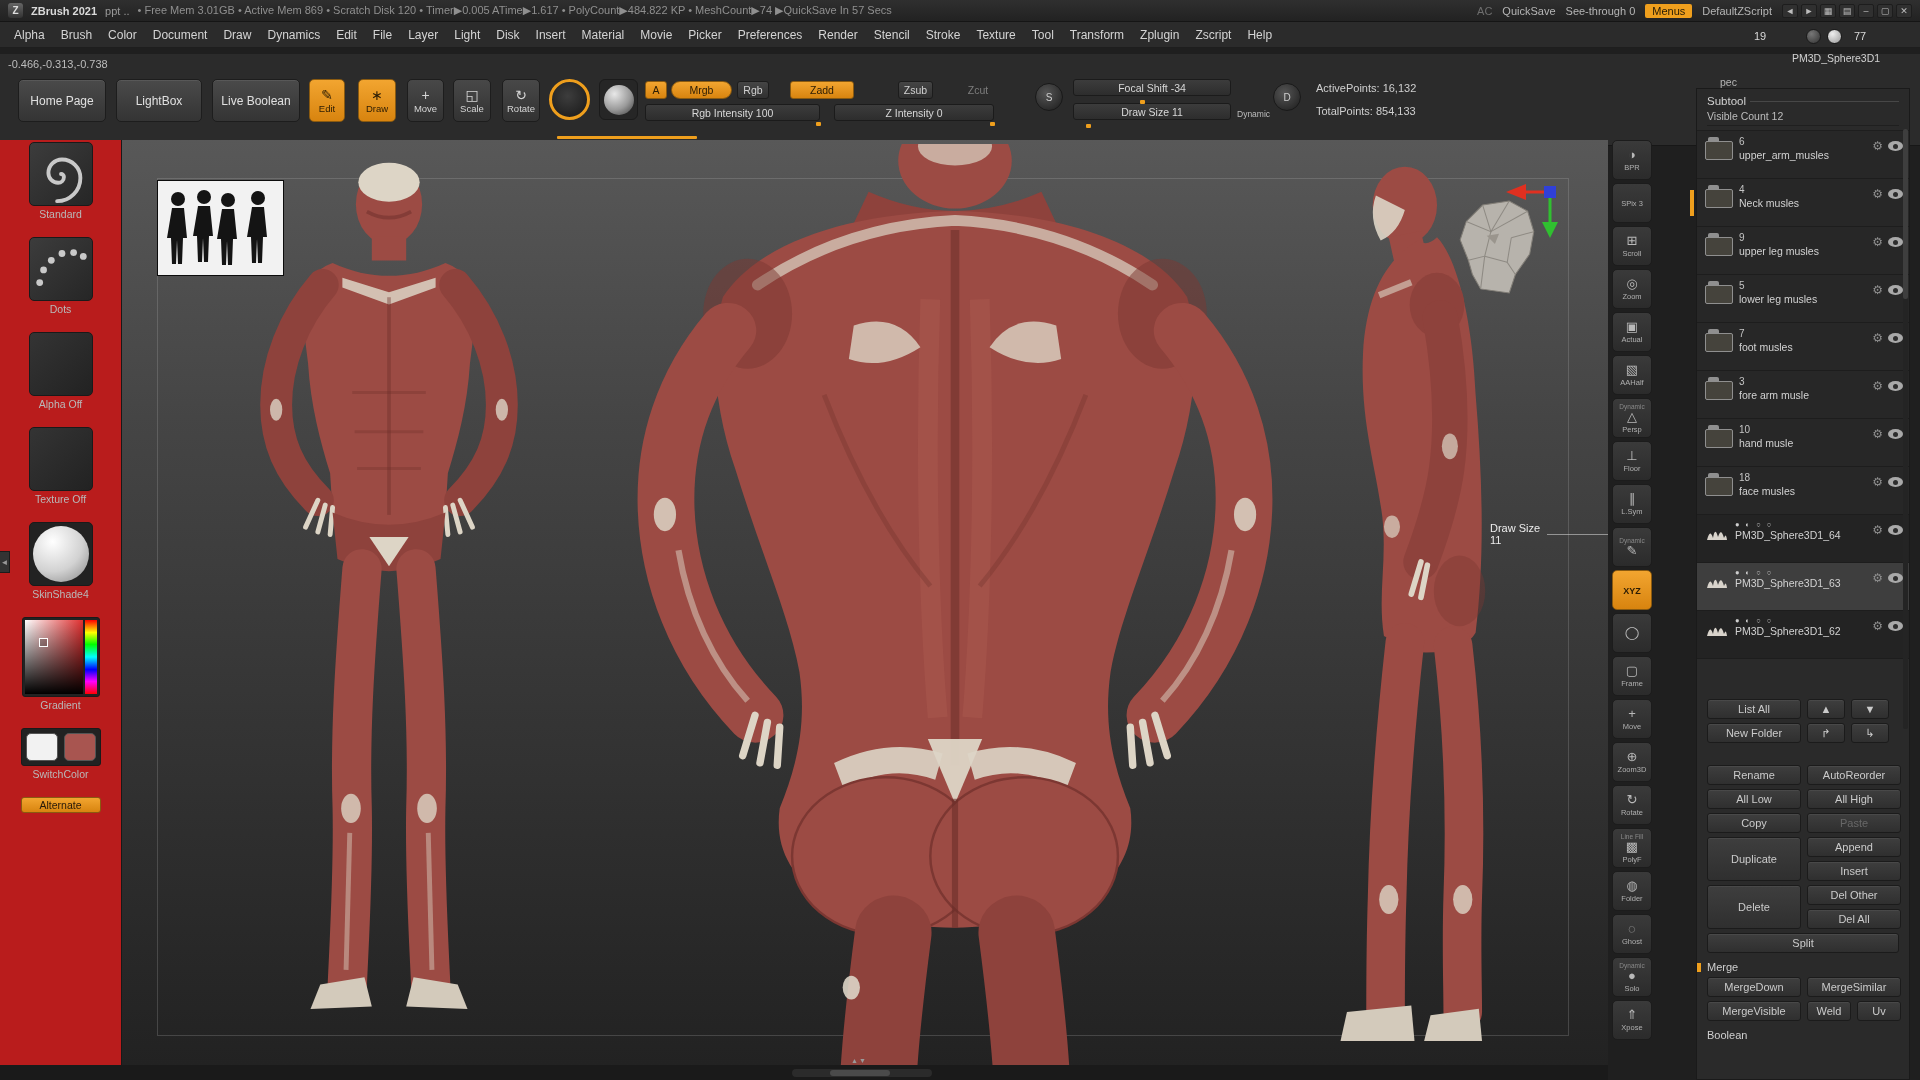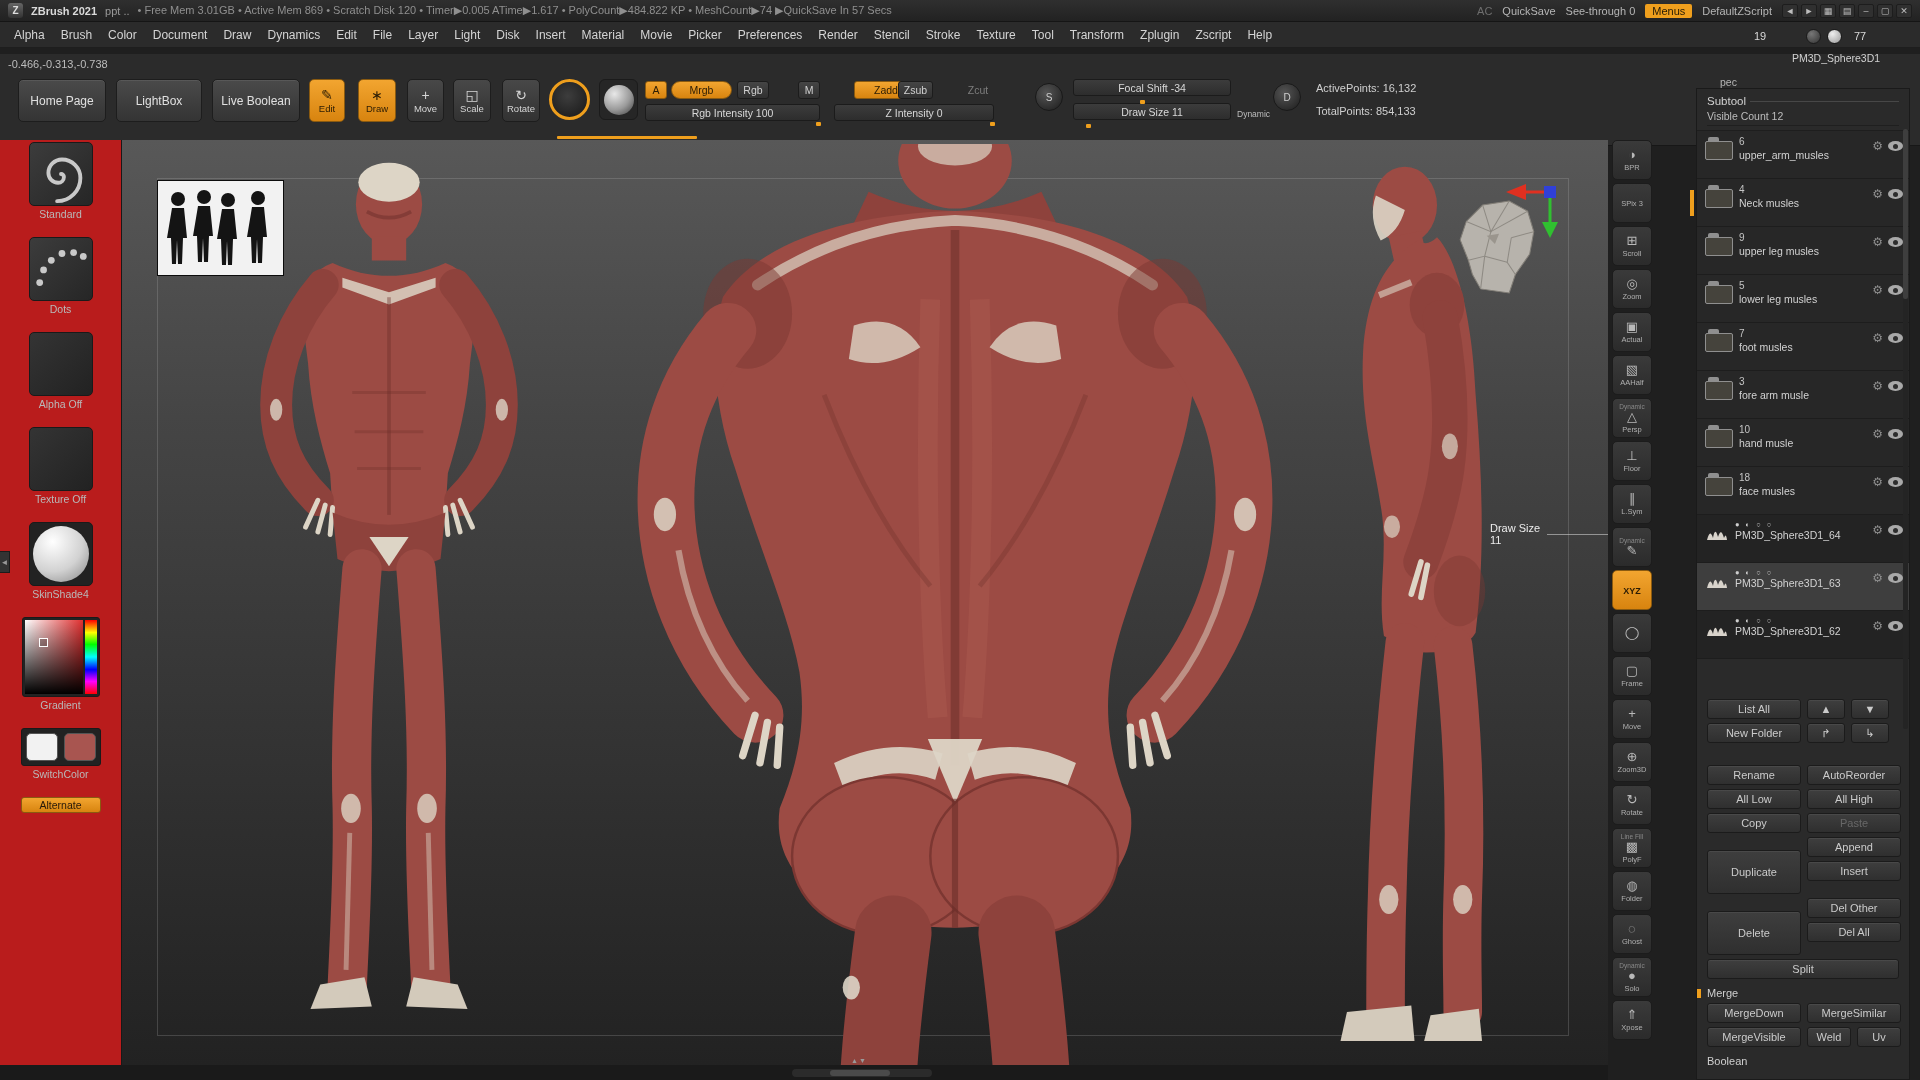--- a/index.html
+++ b/index.html
@@ -127,21 +127,21 @@
   .eye::after{content:'';position:absolute;left:5px;top:2.5px;width:5px;height:5px;border-radius:50%;background:#2d2d2d;}
   .subtool-marker{position:absolute;left:1690px;top:190px;width:4px;height:26px;background:#ef9f1d;}
   .prow{display:flex;gap:6px;margin:4px 10px 0;}
   .pbtn{background:linear-gradient(#3e3e3e,#2f2f2f);border:1px solid #1b1b1b;border-radius:3px;color:#cbcbcb;font-size:11px;
     display:flex;align-items:center;justify-content:center;height:20px;box-shadow:inset 0 1px 0 rgba(255,255,255,.06);}
   .pbtn.c1{width:94px;flex:none;}
   .pbtn.c2{width:94px;flex:none;}
   .pbtn.sq{width:38px;flex:none;}
   .pbtn.half{width:44px;flex:none;}
   .pbtn.full{flex:1;}
-  .pbtn.tall{height:44px;margin-top:13px;}
+  .pbtn.tall{height:44px;}
   .pbtn.disabled{color:#686868;}
   .pcol{display:flex;flex-direction:column;gap:4px;}
   .phead{margin:8px 10px 0;font-size:11px;color:#cfcfcf;position:relative;}
   .phead.accent::before{content:'';position:absolute;left:-10px;top:2px;width:4px;height:9px;background:#ef9f1d;}
   .panel-scroll{position:absolute;right:1px;top:40px;width:5px;height:600px;background:#242424;border-radius:2px;}
   .panel-scroll i{display:block;width:5px;height:170px;background:#3e3e3e;border-radius:2px;}
 </style>
 </head>
 <body>
 
@@ -228,21 +228,21 @@
 
     <div class="brush-circle" style="left:549px;"></div>
     <div class="mat-sphere" style="left:599px;">
         <i></i>
       </div>
 
     <div class="chbtn on" style="left:645px;width:22px;">A</div>
     <div class="chbtn on" style="left:671px;width:61px;border-radius:9px;">Mrgb</div>
     <div class="chbtn" style="left:737px;width:32px;">Rgb</div>
     <div class="chbtn" style="left:798px;width:22px;">M</div>
-    <div class="chbtn on" style="left:854px;width:64px;">Zadd</div>
+    <div class="chbtn on" style="left:790px;width:64px;">Zadd</div>
     <div class="chbtn" style="left:898px;width:35px;">Zsub</div>
     <div class="chbtn ghost" style="left:962px;width:32px;">Zcut</div>
 
     <div class="slider" style="left:645px;top:50px;width:175px;">Rgb Intensity 100</div>
     <div class="slider" style="left:834px;top:50px;width:160px;">Z Intensity 0</div>
 
     <div class="knob" style="left:1035px;top:29px;">S</div>
     <div class="slider" style="left:1073px;top:25px;width:158px;">Focal Shift -34</div>
     <div class="slider" style="left:1073px;top:49px;width:158px;">Draw Size 11</div>
     <div class="dyn-tag" style="left:1237px;top:55px;">Dynamic</div>

